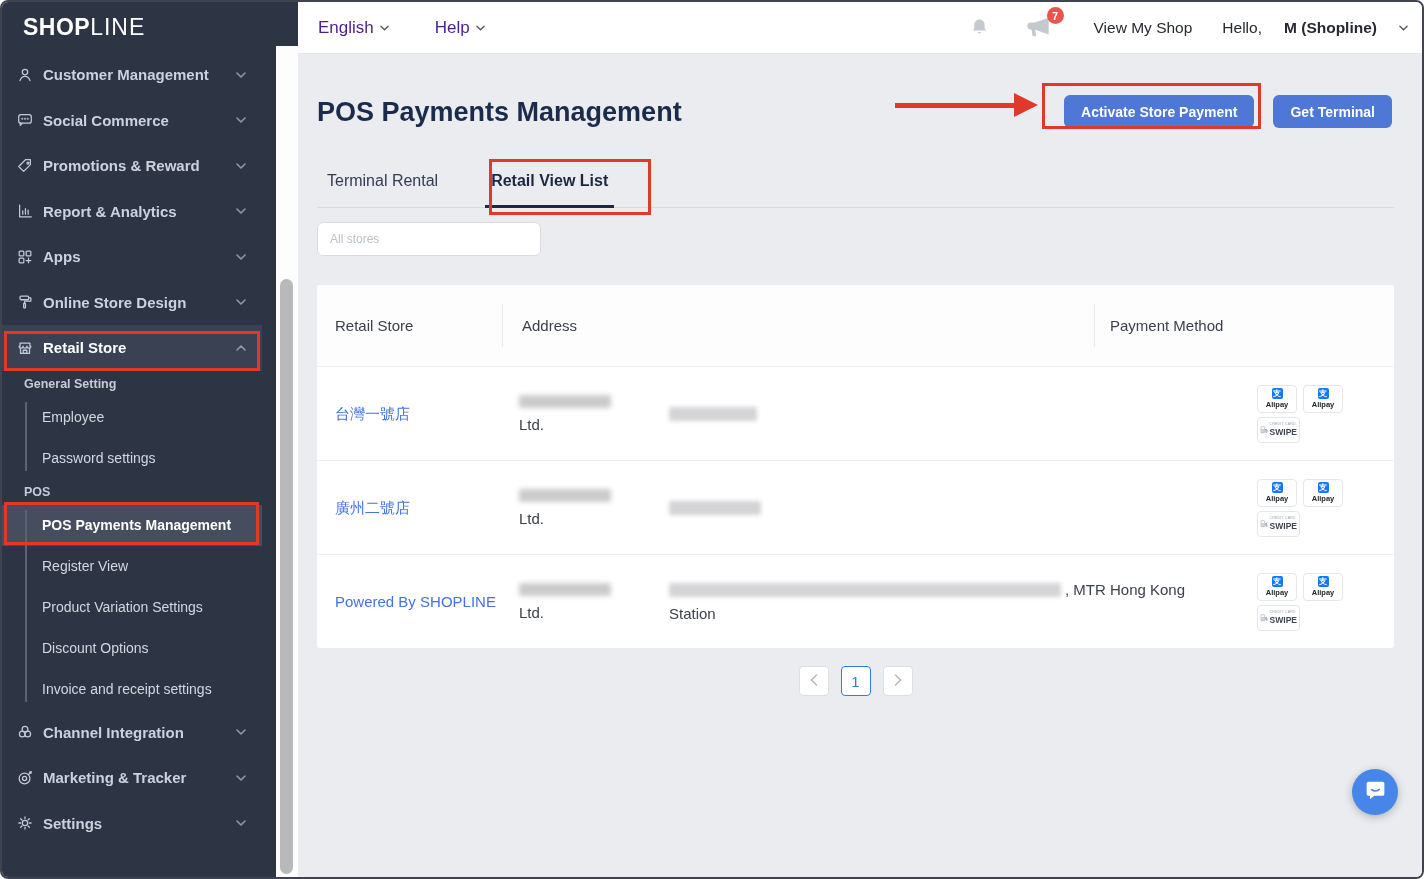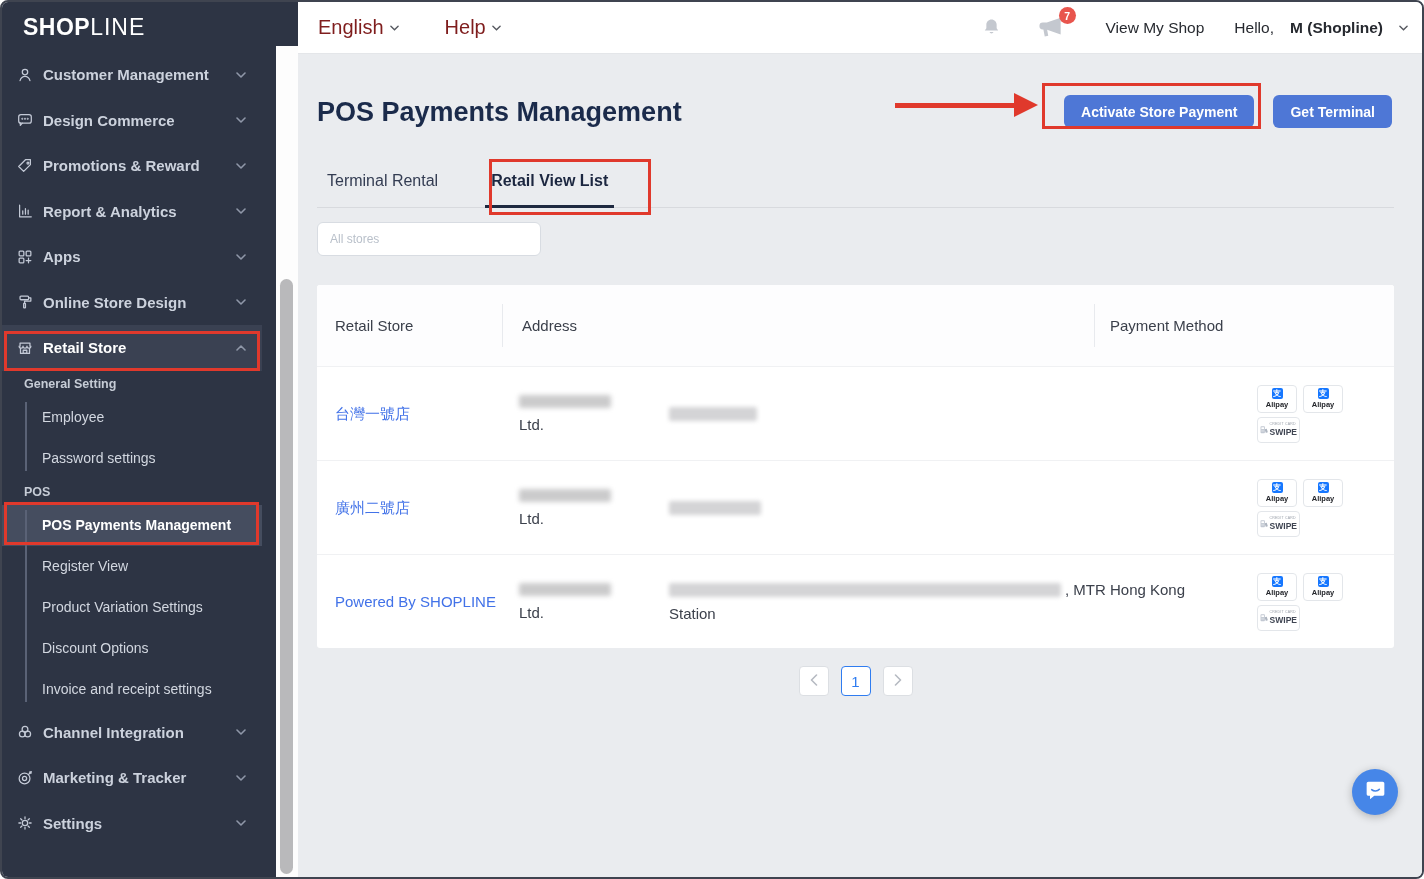--- a/index.html
+++ b/index.html
@@ -29,28 +29,28 @@
   .sub-item { height:41px; display:flex; align-items:center; padding-left:40px; color:#d2d7e0; font-size:14px; font-weight:500; cursor:pointer; position:relative; }
   .sub-item.selected { background:#454d5f; color:#fff; font-weight:700; }
 
   
   .scroll-gutter { position:absolute; right:0; top:44px; bottom:0; width:22px; background:#fdfdfd; }
   .scroll-thumb { position:absolute; left:4px; top:233px; bottom:3px; width:13px; background:#b9b9bb; border-radius:7px; }
 
   
   .topbar { position:absolute; left:282px; right:0; top:0; height:52px; background:#fff; border-bottom:1px solid #e4e6e9;
             display:flex; align-items:center; padding:0 14px 0 34px; z-index:4; }
-  .tb-menu { display:flex; align-items:center; gap:6px; font-size:20px; color:#7f1d1d; cursor:pointer; margin-right:46px; }
+  .tb-menu { display:flex; align-items:center; gap:6px; font-size:17px; color:#4c1d95; cursor:pointer; margin-right:46px; }
   .tb-chev svg { display:block; } .tb-chev svg * { stroke:#55585f; fill:none; stroke-width:1.5; stroke-linecap:round; }
   .tb-spacer { flex:1; }
   .tb-icon { position:relative; cursor:pointer; margin-right:34px; display:flex; align-items:center; }
   .badge { position:absolute; top:-8px; right:-10px; min-width:17px; height:17px; border-radius:9px; background:#e8554d;
            color:#fff; font-size:10.5px; font-weight:700; display:flex; align-items:center; justify-content:center; padding:0 4px; }
   .tb-link { font-size:15.5px; color:#26292f; cursor:pointer; margin-right:30px; }
-  .tb-account { display:flex; align-items:center; gap:16px; font-size:15.5px; color:#26292f; cursor:pointer; }
+  .tb-account { display:flex; align-items:center; gap:22px; font-size:15.5px; color:#26292f; cursor:pointer; }
   .tb-account .bold { font-weight:700; }
 
   
   .content { position:absolute; left:282px; right:0; top:52px; bottom:0; background:#eaecef; overflow:hidden; }
   .page-head { display:flex; align-items:flex-start; margin:41px 30px 0 33px; }
   .page-title { font-size:27px; font-weight:700; color:#1b2b4b; flex:1; padding-top:2px; }
   .btn { height:33px; background:#4e77d6; color:#fff; border:none; border-radius:6px; font-size:14px; font-weight:700;
          padding:0 17px; cursor:pointer; font-family:"Liberation Sans",sans-serif; }
   .btn + .btn-wrap, .btn-gap { margin-left:19px; }
 
@@ -140,21 +140,21 @@
       <div class="nav-item">
         <span class="nav-icon">
             <svg viewBox="0 0 20 20">
               <rect x="3" y="4" width="14" height="9.5" rx="2.5"></rect>
               <path d="M7 13.5L4.8 16v-2.5"></path>
               <circle cx="7" cy="8.7" r="0.4"></circle>
               <circle cx="10" cy="8.7" r="0.4"></circle>
               <circle cx="13" cy="8.7" r="0.4"></circle>
             </svg>
           </span>
-        <span class="nav-label">Design Commerce</span>
+        <span class="nav-label">Social Commerce</span>
         <span class="chev">
             <svg viewBox="0 0 10 6" width="10" height="6">
               <path d="M1 1l4 4 4-4"></path>
             </svg>
           </span>
       </div>
 
       <div class="nav-item">
         <span class="nav-icon">
             <svg viewBox="0 0 20 20">

